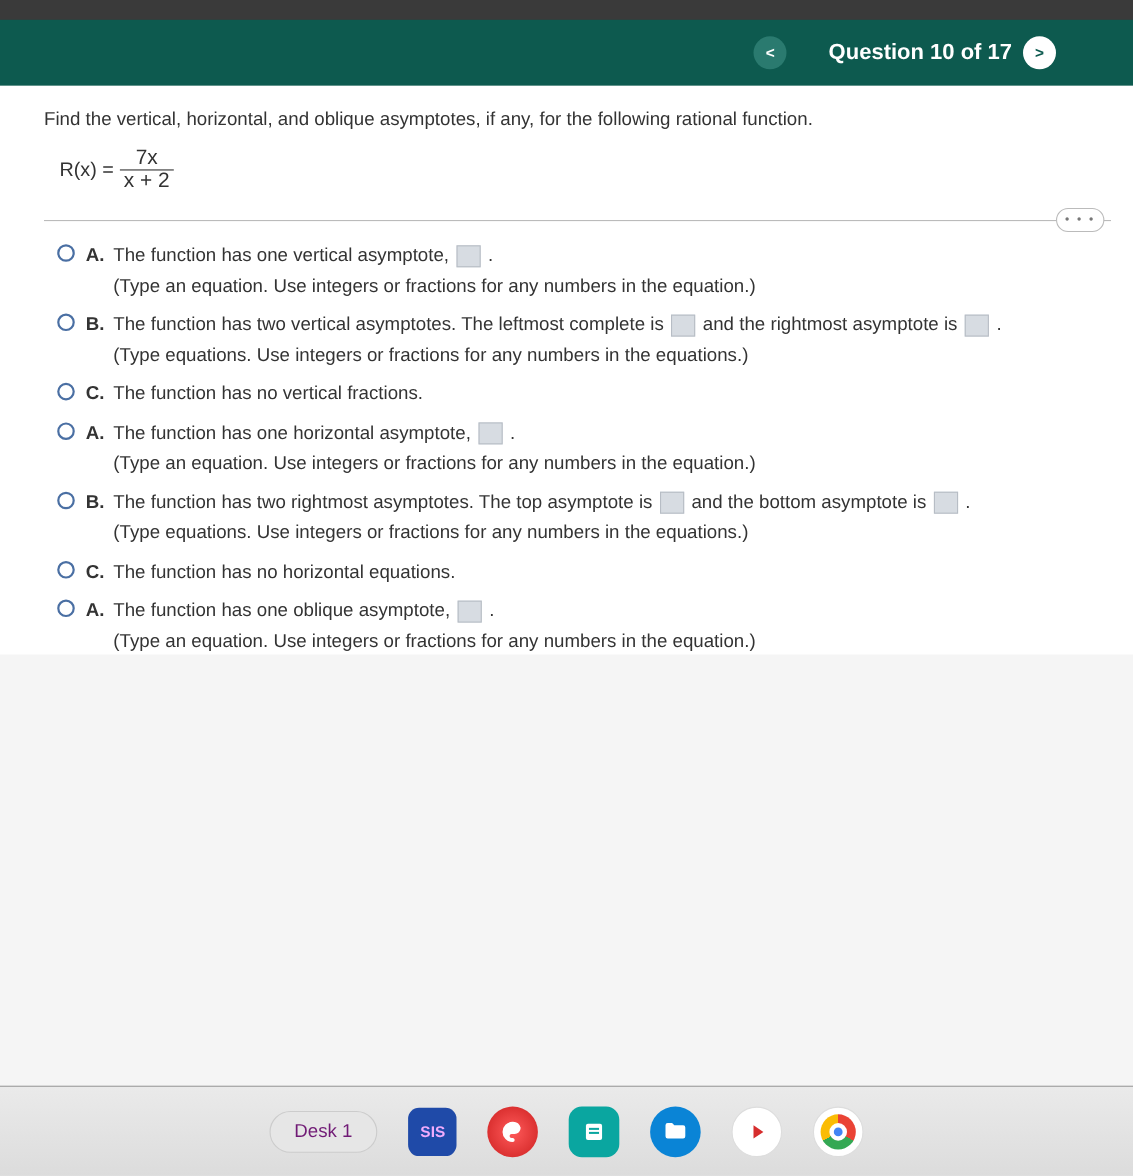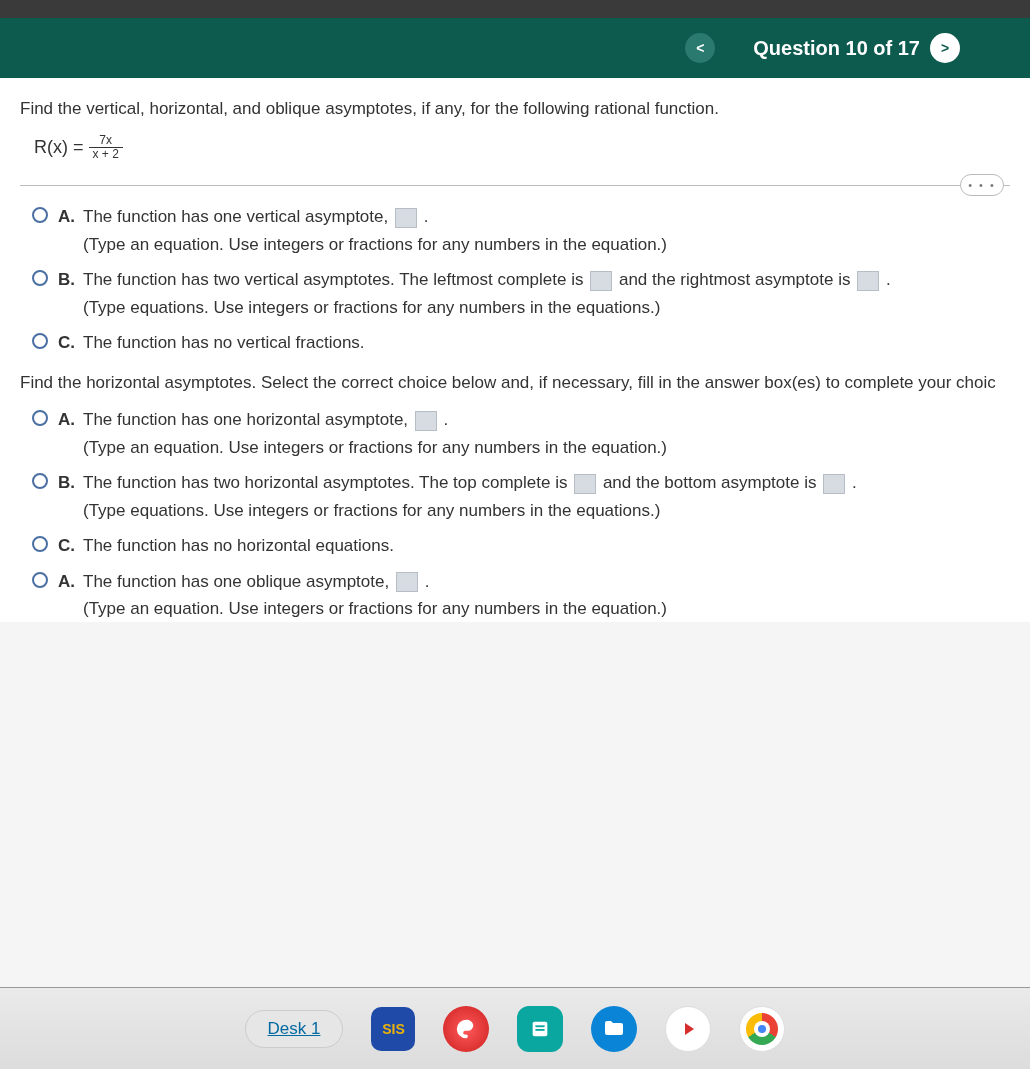--- a/index.html
+++ b/index.html
@@ -31,34 +31,34 @@
     align-items: center;
     justify-content: center;
     font-size: 14px;
     font-weight: bold;
     cursor: pointer;
     margin: 0 10px;
   }
   .nav-btn.next { background: #fff; color: #0d5a4f; }
   .q-label { font-weight: 600; margin-left: 28px; }
   .content {
-    padding: 18px 20px 0 20px;
+    padding: 18px 20px 0 40px;
     background: #fff;
     color: #333;
     font-size: 17px;
     line-height: 1.5;
   }
   .q-text { margin-bottom: 12px; }
   .formula { margin: 8px 0 24px 14px; font-size: 18px; }
   .frac {
     display: inline-block;
     text-align: center;
     vertical-align: middle;
     line-height: 1.1;
-    font-size: 12px;
+    font-size: 19px;
   }
   .frac .num { display:block; border-bottom: 1.5px solid #333; padding: 0 4px; }
   .frac .den { display:block; padding: 0 4px; }
   .divider-wrap { position: relative; margin: 8px 0 18px 0; }
   .divider { border: none; border-top: 1px solid #bbb; }
   .dots-badge {
     position: absolute; right: 6px; top: -11px;
     background:#fff; border:1px solid #bbb; border-radius: 12px;
     width: 44px; height: 22px; display:flex; align-items:center; justify-content:center;
     font-size: 11px; letter-spacing: 2px; color:#777; cursor:pointer;
@@ -102,29 +102,28 @@
     align-items: center;
     justify-content: center;
     gap: 28px;
   }
   .desk-pill {
     background: #e6e6e6;
     border: 1px solid #ccc;
     border-radius: 22px;
     padding: 8px 22px;
     font-size: 17px;
-    color: #0369a1;
+    color: #701a75;
     cursor: pointer;
-    text-decoration: underline;
   }
   .dock-icon {
     width: 46px; height: 46px;
     border-radius: 50%;
     display:flex; align-items:center; justify-content:center;
-    font-size: 15px; font-weight:700; color:#eab308;
+    font-size: 15px; font-weight:700; color:#f0abfc;
     cursor:pointer;
   }
   .sis { background:#1f4aa8; border-radius:10px; width:44px; height:44px; font-size:14px;}
   .red { background: radial-gradient(circle,#ff5a5a,#cc1f1f); }
   .teal { background:#0aa6a0; border-radius:12px;}
   .blue { background:#0a84d6; }
   .play {
     background:#fff; border:1px solid #ddd;
   }
   .play-tri {
@@ -202,38 +201,37 @@
   </div>
 
   <div class="choice">
     <div class="radio"></div>
     <div class="choice-label">C.</div>
     <div class="choice-body">
       <span>The function has no vertical fractions.</span>
     </div>
   </div>
 
-  <div class="subprompt">Find the horizontal asymptotes. Select the correct choice below and, if necessary, fill in the answer box(es) to complete your choic</div>
 
   <div class="choice">
     <div class="radio"></div>
     <div class="choice-label">A.</div>
     <div class="choice-body">
       <span>The function has one horizontal asymptote, </span>
       <span class="answer-box"></span>
       <span>.</span>
       <span class="hint">(Type an equation. Use integers or fractions for any numbers in the equation.)</span>
     </div>
   </div>
 
   <div class="choice">
     <div class="radio"></div>
     <div class="choice-label">B.</div>
     <div class="choice-body">
-      <span>The function has two horizontal asymptotes. The top complete is </span>
+      <span>The function has two rightmost asymptotes. The top asymptote is </span>
       <span class="answer-box"></span>
       <span> and the bottom asymptote is </span>
       <span class="answer-box"></span>
       <span>.</span>
       <span class="hint">(Type equations. Use integers or fractions for any numbers in the equations.)</span>
     </div>
   </div>
 
   <div class="choice">
     <div class="radio"></div>

